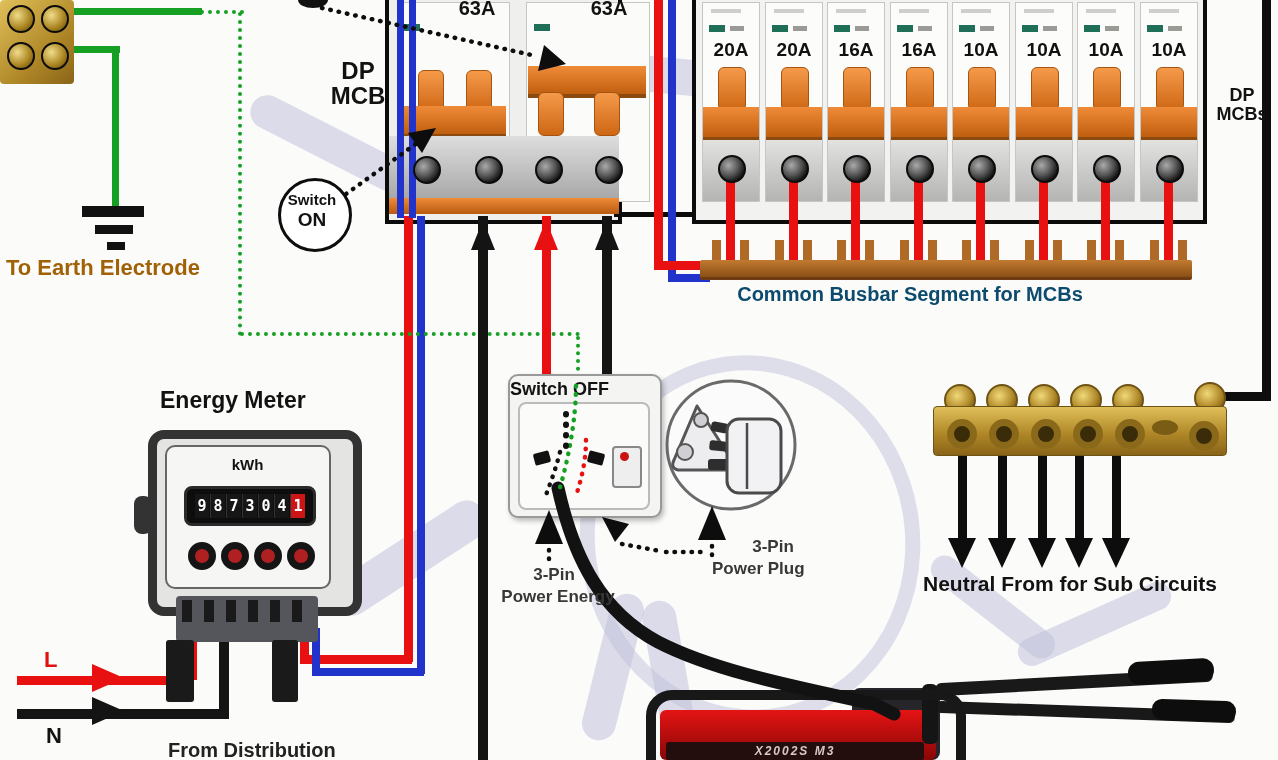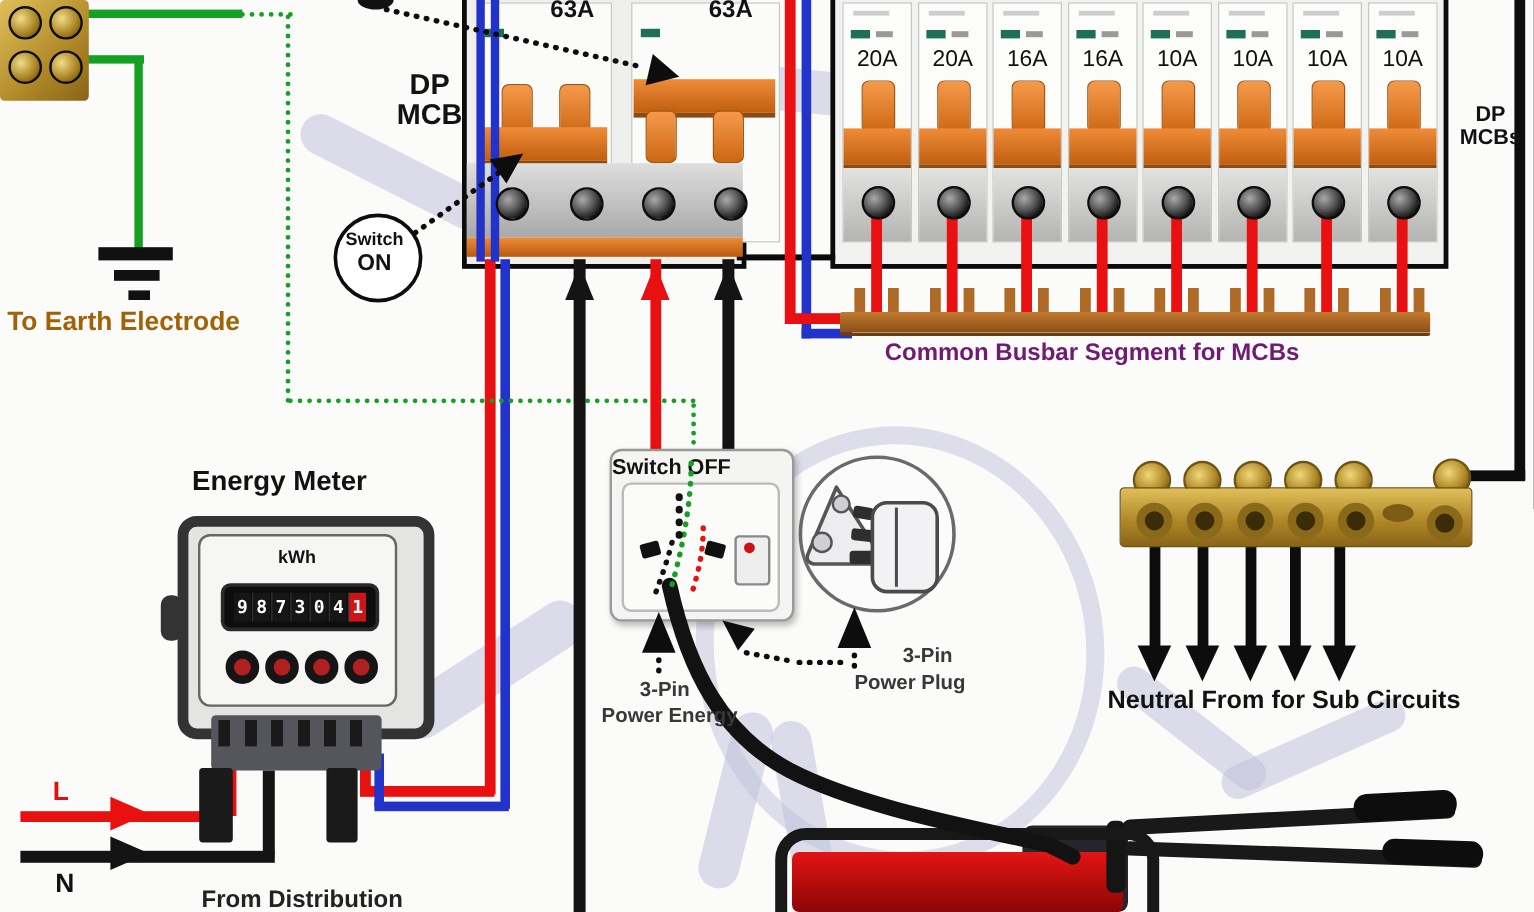--- a/index.html
+++ b/index.html
@@ -11,21 +11,21 @@
   .wire{position:absolute;z-index:3;}
   .dotg{position:absolute;z-index:3;}
   .screw{position:absolute;width:24px;height:24px;border-radius:50%;z-index:6;
          background:radial-gradient(circle at 35% 35%,#aaa,#555 45%,#161616 75%);border:2px solid #0c0c0c;}
   .uar{position:absolute;width:0;height:0;border-left:12px solid transparent;border-right:12px solid transparent;z-index:4;}
   .dar{position:absolute;width:0;height:0;border-left:14px solid transparent;border-right:14px solid transparent;z-index:4;}
   .mcb{position:absolute;top:2px;width:56px;height:198px;background:#fcfcfb;border:1px solid #c6c6c2;z-index:3;}
   .mcb .dots{position:absolute;left:8px;top:6px;width:30px;height:4px;background:#bbb;opacity:.7;}
   .mcb .teal{position:absolute;left:6px;top:22px;width:16px;height:7px;background:#1e6e58;}
   .mcb .gr{position:absolute;left:27px;top:23px;width:14px;height:5px;background:#9a9a96;}
-  .mcb .amp{position:absolute;left:0;top:36px;width:56px;text-align:center;font-weight:normal;font-size:19px;color:#111;}
+  .mcb .amp{position:absolute;left:0;top:36px;width:56px;text-align:center;font-weight:bold;font-size:19px;color:#111;}
   .mcb .nub{position:absolute;left:15px;top:64px;width:26px;height:42px;border-radius:6px;
             background:linear-gradient(#f59a4a,#cd6714);border:1px solid #a55510;}
   .mcb .band{position:absolute;left:0;top:104px;width:56px;height:30px;
              background:linear-gradient(#ef8b38,#c05f10);border-bottom:3px solid #8a4a10;}
   .mcb .low{position:absolute;left:0;top:137px;width:56px;height:61px;background:linear-gradient(#e2e2e0,#b4b4b2);}
   .nscrew{position:absolute;width:28px;height:28px;border-radius:50%;z-index:5;
           background:radial-gradient(circle at 40% 35%,#f0d878,#b08828 55%,#6e5414 85%);border:2px solid #6e5414;}
   .nhole{position:absolute;width:16px;height:16px;border-radius:50%;background:#3a2c08;border:7px solid #8a6a1a;z-index:6;}
   .cell{width:14px;height:24px;background:#161616;color:#fff;font-family:"DejaVu Sans Mono",monospace;
         font-size:15px;font-weight:bold;text-align:center;line-height:24px;border-left:1px solid #333;}
@@ -209,21 +209,21 @@
   <div class="abs" style="left:928px;top:240px;width:9px;height:22px;background:#b06a28;z-index:3;"></div>
   <div class="abs" style="left:962px;top:240px;width:9px;height:22px;background:#b06a28;z-index:3;"></div>
   <div class="abs" style="left:990px;top:240px;width:9px;height:22px;background:#b06a28;z-index:3;"></div>
   <div class="abs" style="left:1025px;top:240px;width:9px;height:22px;background:#b06a28;z-index:3;"></div>
   <div class="abs" style="left:1053px;top:240px;width:9px;height:22px;background:#b06a28;z-index:3;"></div>
   <div class="abs" style="left:1087px;top:240px;width:9px;height:22px;background:#b06a28;z-index:3;"></div>
   <div class="abs" style="left:1115px;top:240px;width:9px;height:22px;background:#b06a28;z-index:3;"></div>
   <div class="abs" style="left:1150px;top:240px;width:9px;height:22px;background:#b06a28;z-index:3;"></div>
   <div class="abs" style="left:1178px;top:240px;width:9px;height:22px;background:#b06a28;z-index:3;"></div>
 
-  <div class="t" style="left:710px;top:284px;width:400px;text-align:center;font-size:20px;color:#701a75;z-index:8;">Common Busbar Segment for MCBs</div>
+  <div class="t" style="left:710px;top:284px;width:400px;text-align:center;font-size:20px;color:#0c4a6e;z-index:8;">Common Busbar Segment for MCBs</div>
 
   <div class="t" style="left:1210px;top:86px;width:64px;text-align:center;font-size:18px;z-index:8;">
     <div>DP</div>
     <div>MCBs</div>
   </div>
 
   <div class="wire" style="left:1262px;top:0;width:9px;height:400px;background:#0d0d0d;"></div>
   <div class="wire" style="left:1214px;top:392px;width:57px;height:9px;background:#0d0d0d;"></div>
 
   <div class="nscrew" style="left:944px;top:384px;"></div>
@@ -311,20 +311,23 @@
   <div class="abs" style="left:620px;top:452px;width:9px;height:9px;background:#c11;border-radius:50%;z-index:7;"></div>
 
   <div class="t" style="left:524px;top:566px;width:60px;text-align:center;font-size:17px;color:#383838;z-index:8;">3-Pin</div>
   <div class="t" style="left:488px;top:588px;width:140px;text-align:center;font-size:17px;color:#383838;z-index:8;">Power Energy</div>
   <div class="t" style="left:738px;top:538px;width:70px;text-align:center;font-size:17px;color:#383838;z-index:8;">3-Pin</div>
   <div class="t" style="left:712px;top:560px;width:120px;text-align:left;font-size:17px;color:#383838;z-index:8;">Power Plug</div>
 
   <div class="abs" style="left:852px;top:688px;width:88px;height:72px;background:#26262a;border-radius:8px;z-index:2;"></div>
   <div class="abs" style="left:646px;top:690px;width:300px;height:80px;border:10px solid #181818;border-radius:26px 26px 0 0;z-index:4;"></div>
   <div class="abs" style="left:660px;top:710px;width:276px;height:50px;background:linear-gradient(#e41414,#8a0606);border-radius:6px;z-index:3;"></div>
+  <div class="abs" style="left:666px;top:742px;width:258px;height:18px;background:#240d0d;border-radius:3px;z-index:5;display:flex;align-items:center;justify-content:center;">
+    <span class="t" style="position:static;font-size:12px;font-style:italic;letter-spacing:2px;color:#d8c8c8;">X2002S M3</span>
+  </div>
   <div class="abs" style="left:935px;top:676px;width:278px;height:13px;background:#191919;border-radius:7px;transform:rotate(-3deg);z-index:3;"></div>
   <div class="abs" style="left:1128px;top:660px;width:86px;height:23px;background:#0d0d0d;border-radius:11px;transform:rotate(-3deg);z-index:4;"></div>
   <div class="abs" style="left:935px;top:706px;width:300px;height:12px;background:#191919;border-radius:7px;transform:rotate(2deg);z-index:3;"></div>
   <div class="abs" style="left:1152px;top:700px;width:84px;height:21px;background:#0d0d0d;border-radius:10px;transform:rotate(2deg);z-index:4;"></div>
   <div class="abs" style="left:922px;top:684px;width:16px;height:60px;background:#151515;border-radius:6px;z-index:3;"></div>
 
   <svg width="1278" height="760" viewBox="0 0 1278 760">
 
     <path d="M558,488 C574,560 602,612 658,642 C716,672 802,688 874,704 L894,714" stroke="#121212" stroke-width="13" fill="none" stroke-linecap="round"></path>
 

